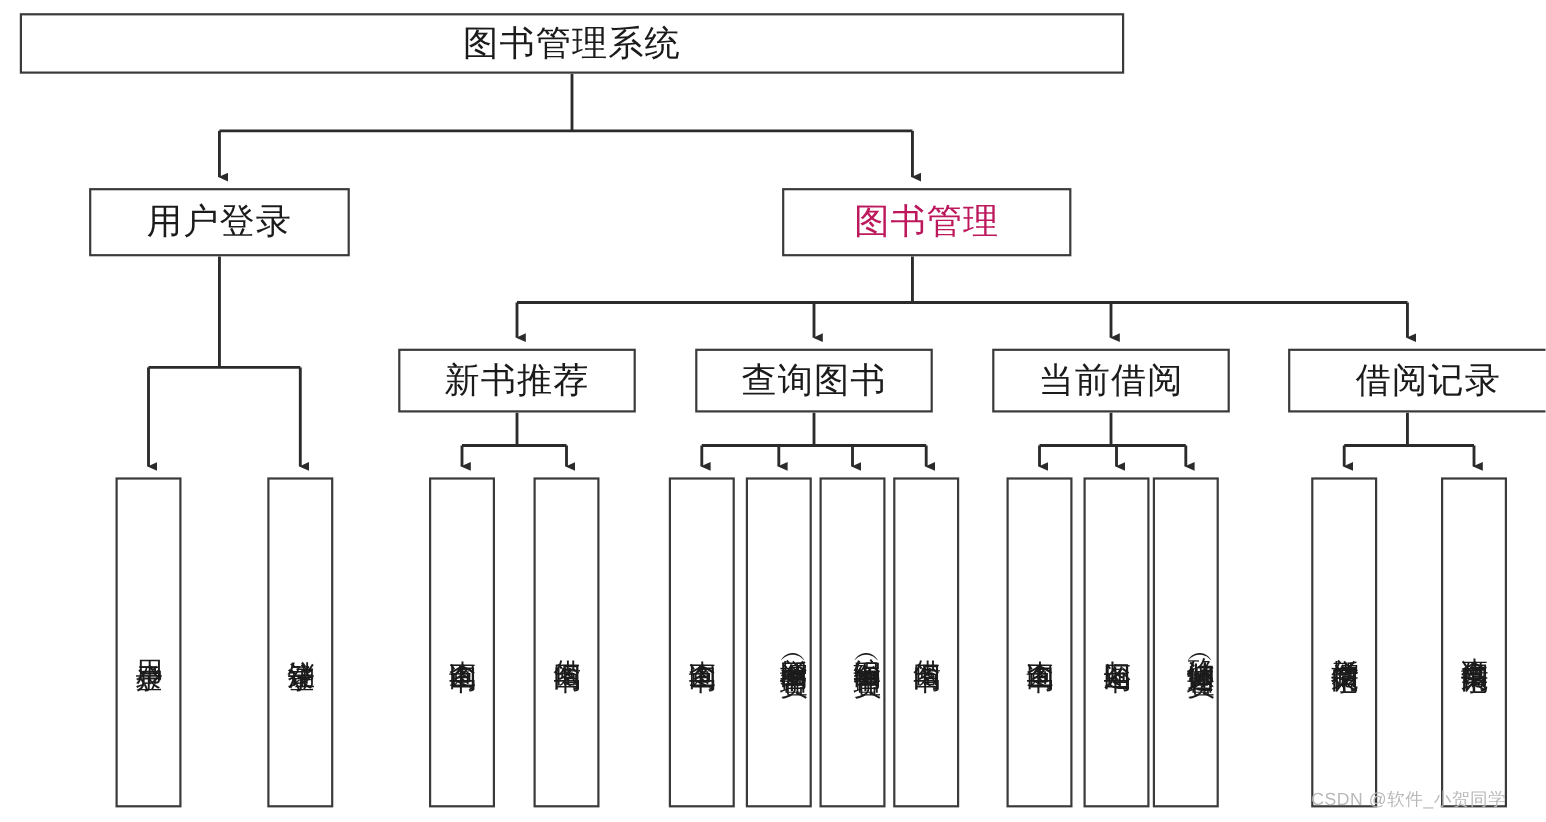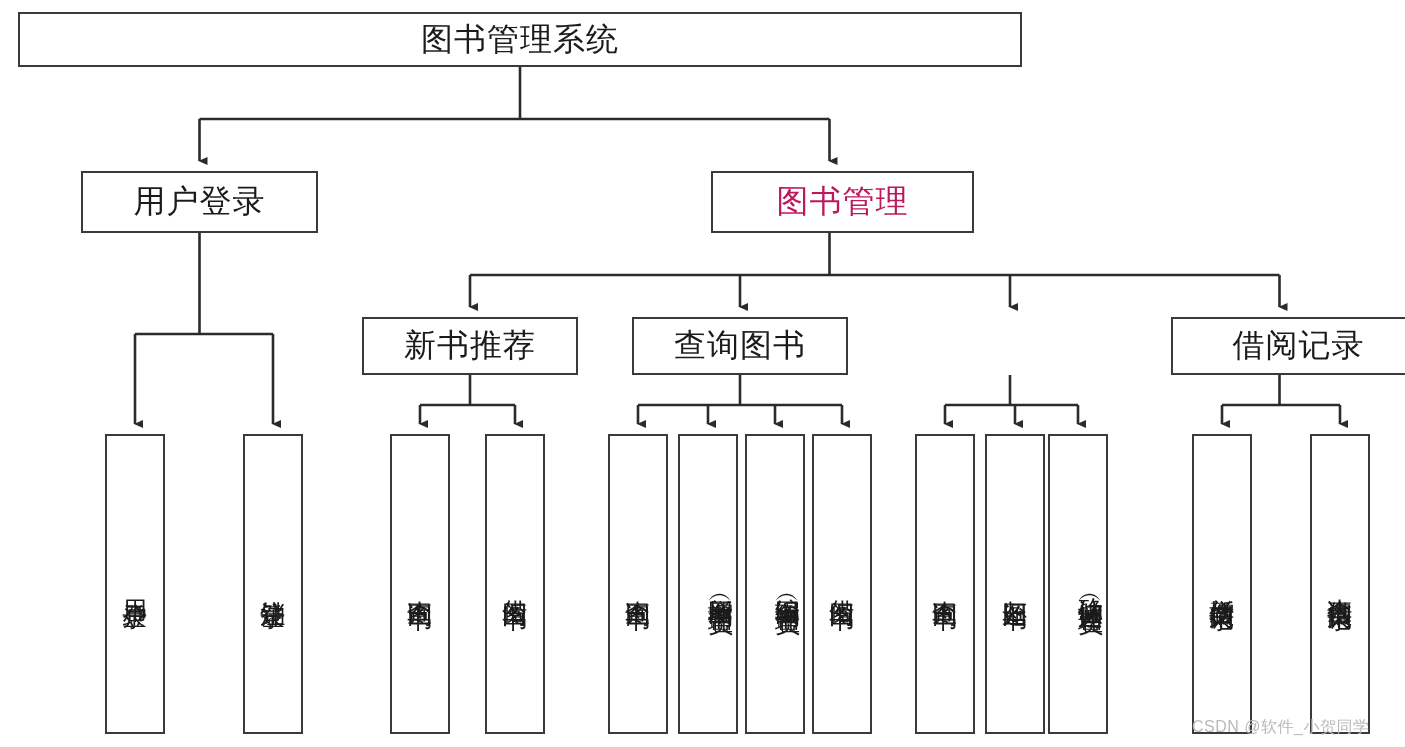--- a/index.html
+++ b/index.html
@@ -131,20 +131,23 @@
   </div>
 
   <div class="node node-h" style="left: 362px; top: 317px; width: 216px; height: 58px; border-color: rgb(58, 58, 58); background: rgb(255, 255, 255); color: rgb(27, 27, 27); text-align: center;">
     <span class="hlabel">新书推荐</span>
   </div>
 
   <div class="node node-h" style="left: 632px; top: 317px; width: 216px; height: 58px; border-color: rgb(58, 58, 58); background: rgb(255, 255, 255); color: rgb(27, 27, 27);">
     <span class="hlabel">查询图书</span>
   </div>
 
+  <div class="node node-h" style="left: 902px; top: 317px; width: 216px; height: 58px; border-color: rgb(58, 58, 58); background: rgb(255, 255, 255); color: rgb(27, 27, 27);">
+    <span class="hlabel">当前借阅</span>
+  </div>
 
   <div class="node node-h" style="left: 1171px; top: 317px; width: 255px; height: 58px; border-color: rgb(58, 58, 58); background: rgb(255, 255, 255); color: rgb(27, 27, 27);">
     <span class="hlabel">借阅记录</span>
   </div>
 
   <div class="node node-v center-v" style="left: 105px; top: 434px; width: 60px; height: 300px; border-color: rgb(58, 58, 58); background: rgb(255, 255, 255); color: rgb(27, 27, 27);">
     <span class="vlabel">用户登录</span>
   </div>
 
   <div class="node node-v center-v" style="left: 243px; top: 434px; width: 60px; height: 300px; border-color: rgb(58, 58, 58); background: rgb(255, 255, 255); color: rgb(27, 27, 27);">

